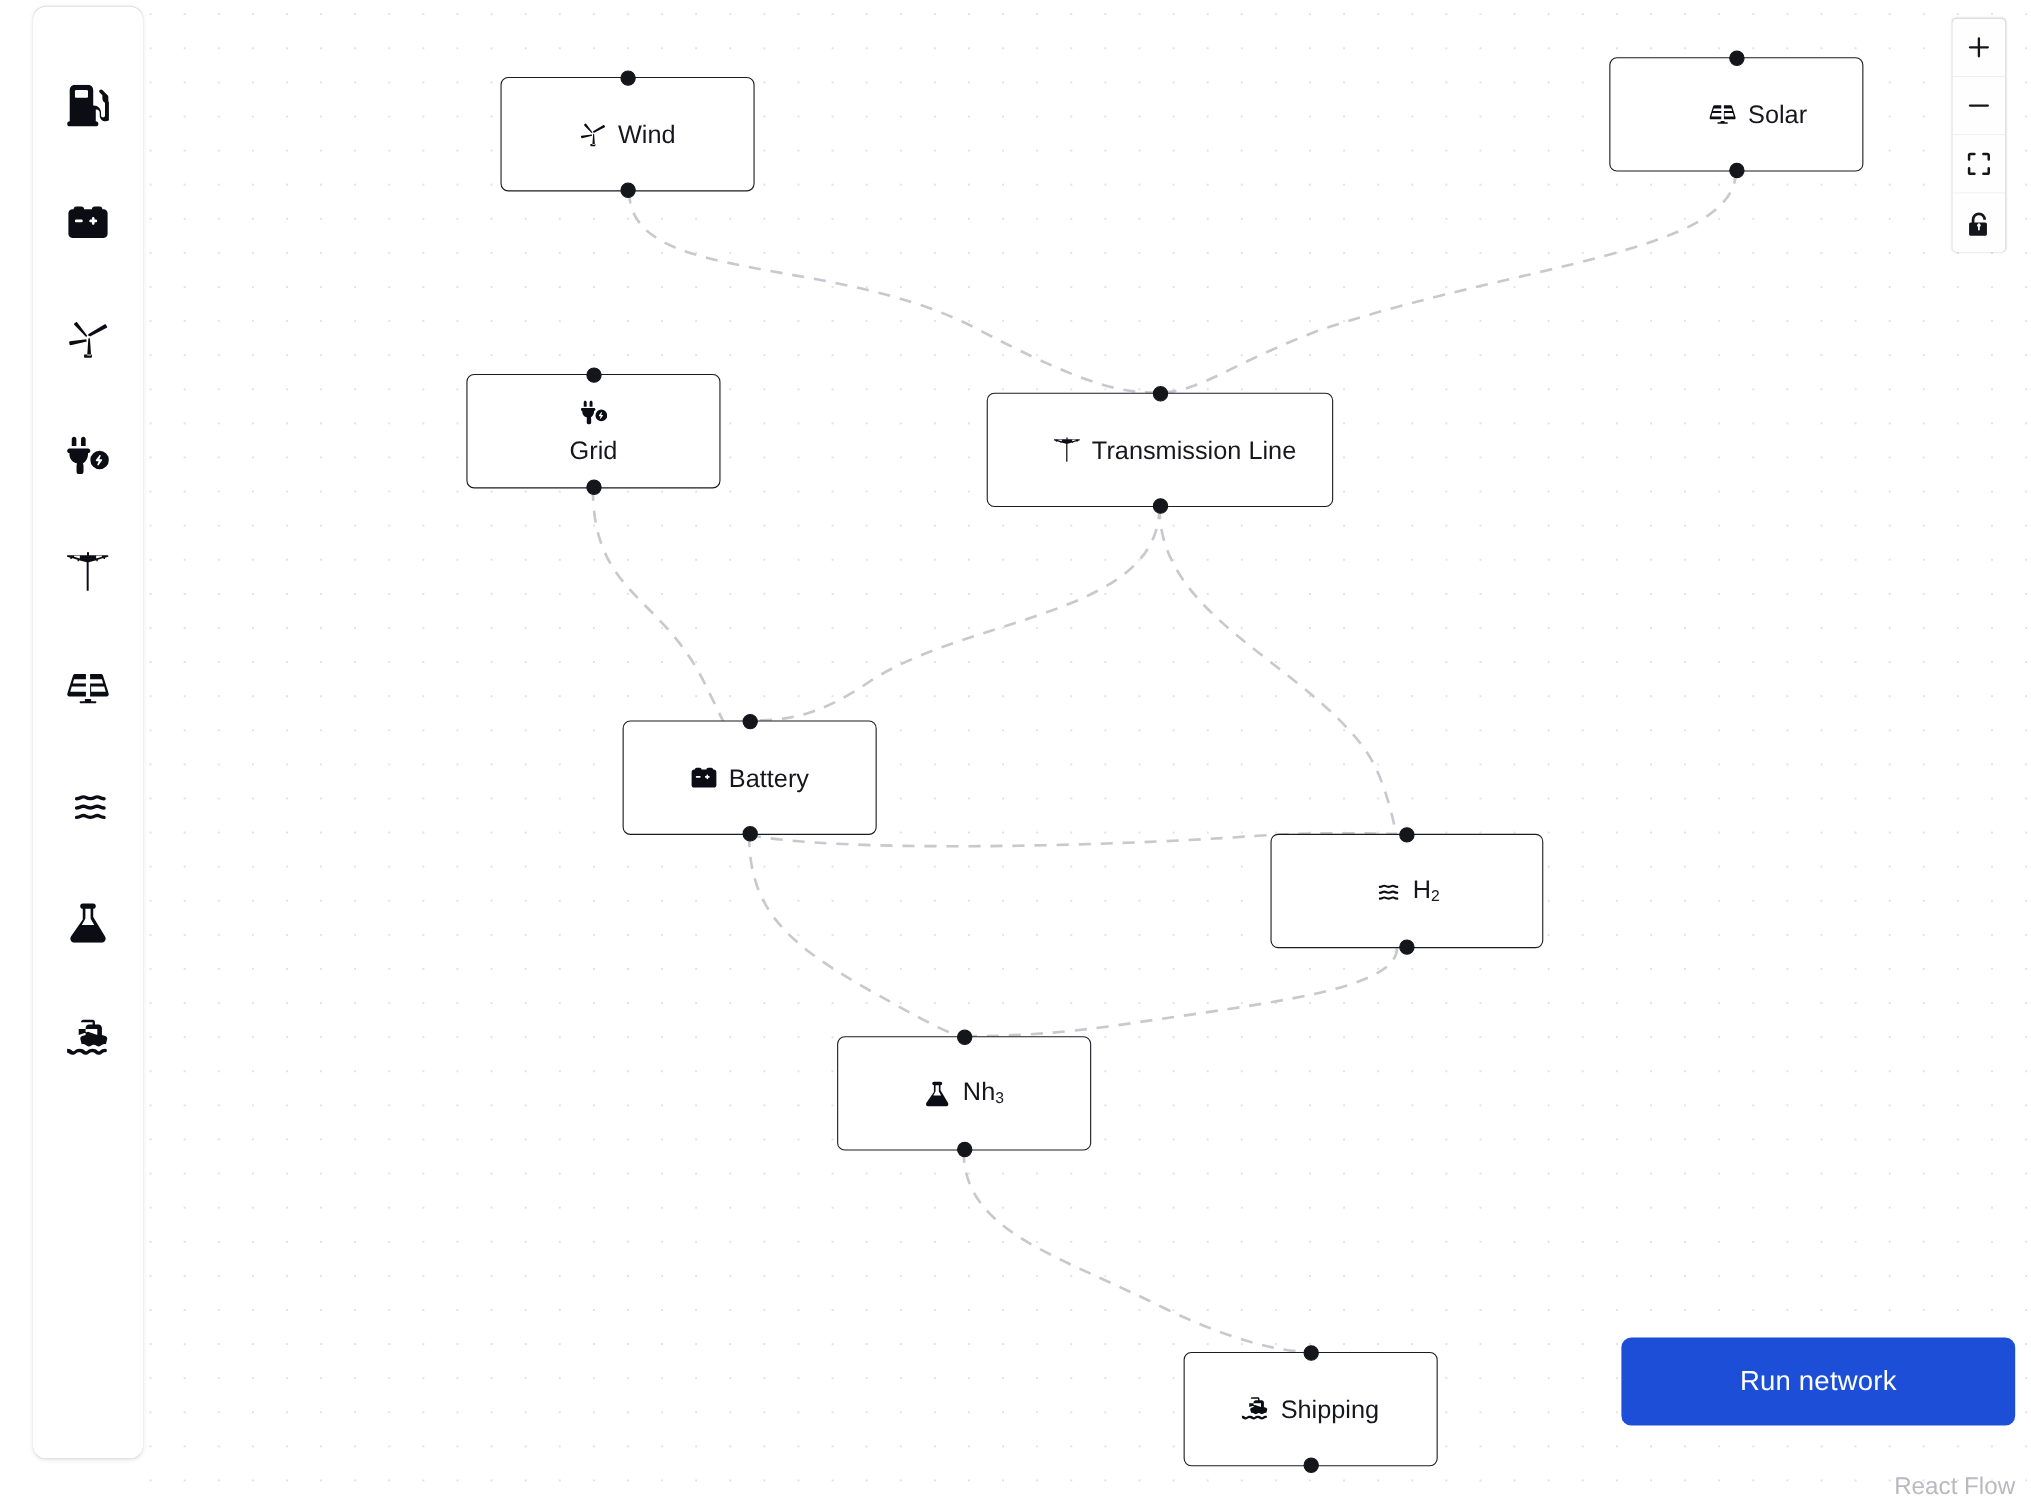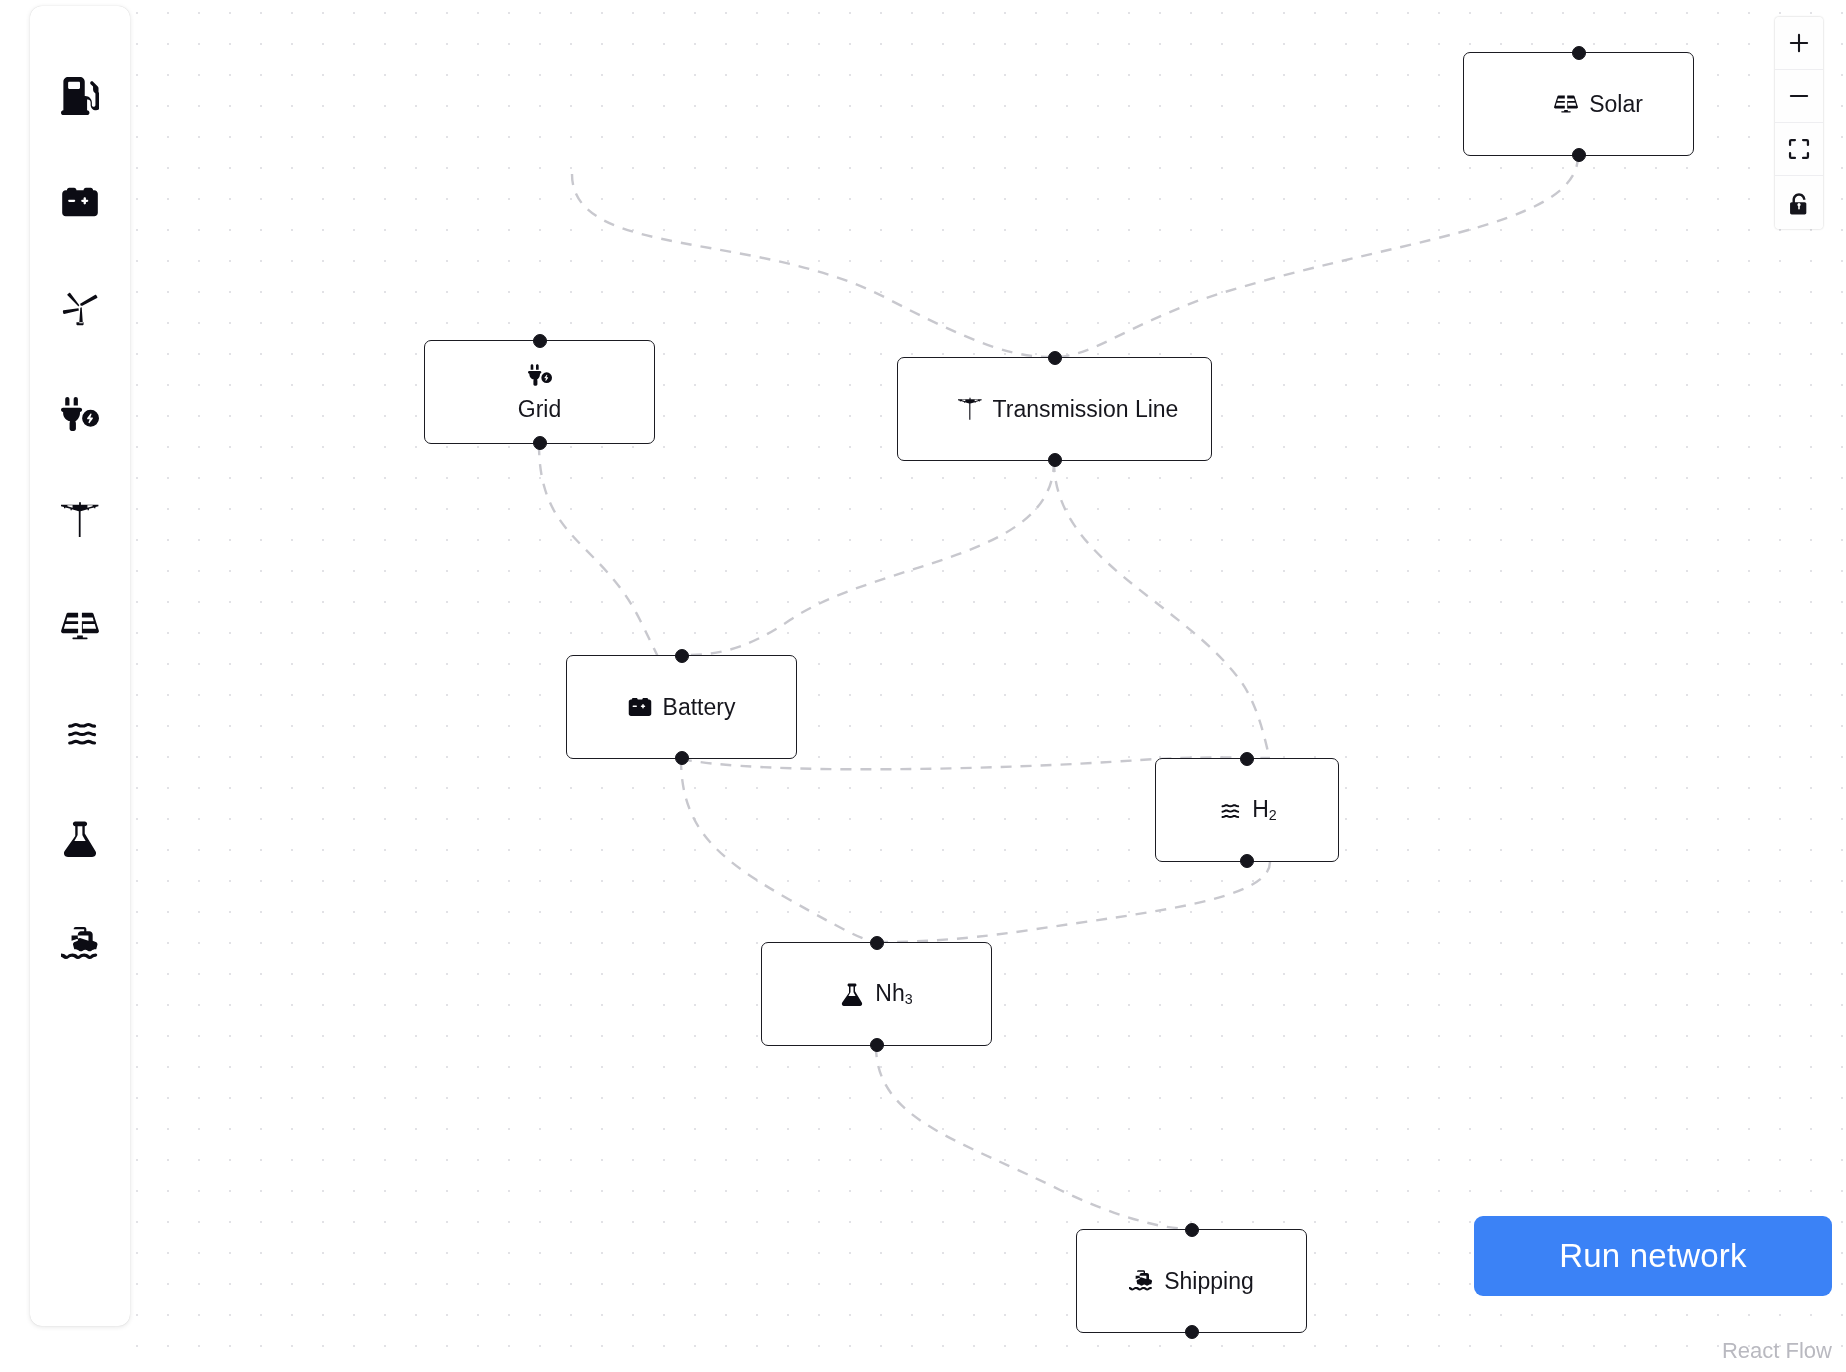--- a/index.html
+++ b/index.html
@@ -117,26 +117,26 @@
     cursor: pointer;
   }
   .ctrl-btn:last-child { border-bottom: none; }
   .ctrl-btn svg { width: 26px; height: 26px; display: block; }
 
   
   #run-btn {
     position: absolute;
     right: 14px; bottom: 76px;
     width: 358px; height: 80px;
-    background: #3b82f6;
+    background: #1d4ed8;
     color: #ffffff;
     border: none;
     border-radius: 9px;
     font-family: "Liberation Sans", sans-serif;
-    font-size: 33px;
+    font-size: 25px;
     letter-spacing: 0.2px;
     cursor: pointer;
     z-index: 45;
   }
 
   
   #attribution {
     position: absolute;
     right: 14px; bottom: 8px;
     font-size: 22px;
@@ -233,20 +233,30 @@
     <div class="side-item">
       <span>
         <svg viewBox="0 0 576 512" fill="#0c0c14">
             <path d="M192 32c0-17.7 14.3-32 32-32H352c17.7 0 32 14.3 32 32V64h48c26.5 0 48 21.5 48 48v96l47 16c19 6 30 26 25 45l-18 66c-26-3-52 5-72 22-16 14-40 14-56 0-22-19-55-19-77 0-16 14-40 14-56 0-20-17-46-25-72-22l-18-66c-5-19 6-39 25-45l47-16V112c0-26.5 21.5-48 48-48h48V32zM160 208l128-43 128 43V128H160v80zM0 400c29 0 56 11 75 29 7 7 18 7 25 0 19-18 46-29 75-29s56 11 75 29c7 7 18 7 25 0 19-18 46-29 75-29s56 11 75 29c7 7 18 7 25 0 19-18 46-29 75-29 13 0 24 11 24 24s-11 24-24 24c-17 0-33 6-44 17-26 24-66 24-92 0-11-11-27-17-44-17s-33 6-44 17c-26 24-66 24-92 0-11-11-27-17-44-17s-33 6-44 17c-26 24-66 24-92 0-11-11-27-17-44-17-13 0-24-11-24-24s11-24 24-24z"></path>
           </svg>
       </span>
     </div>
 
   </div>
 
+  <div class="node" style="left:455px; top:70px; width:231px; height:104px;">
+    <span class="handle top"></span>
+    <span class="nicon">
+      <svg viewBox="0 0 512 512" fill="#0c0c14">
+          <path d="M272 244c-3 5-7 9-12 12l-14 204h48l-14-204c-3-2-6-5-8-12zM262 222c7 0 13 2 19 6L486 122c5-3 7-9 4-14l-14-25c-3-5-9-7-14-4L258 200c2 6 3 14 4 22zM236 236c2-7 6-13 11-17L124 55c-4-5-11-6-15-2L88 70c-5 4-5 11-1 15L236 236zM236 260L34 286c-6 1-10 7-9 13l5 28c1 6 7 10 13 9l199-48c-4-8-6-18-6-28zM208 448h96v28c0 7-5 12-12 12H220c-7 0-12-5-12-12v-28z"></path>
+        </svg>
+    </span>
+    <span class="nlabel">Wind</span>
+    <span class="handle bottom"></span>
+  </div>
 
   <div class="node" style="left:1463px; top:52px; width:231px; height:104px;padding-left:40px;">
     <span class="handle top"></span>
     <span class="nicon">
       <svg viewBox="0 0 640 512" fill="#0c0c14">
           <path d="M122 32c-14 0-27 10-31 24L2 336c-5 20 10 40 31 40H288V32H122zM352 32V376H607c21 0 36-20 31-40L549 56c-4-14-17-24-31-24H352zM48 304l24-80H288v80H48zM368 224H568l24 80H368V224zM88 176l18-64H288v64H88zM352 112H534l18 64H352V112zM272 416v32H208c-9 0-16 7-16 16s7 16 16 16H432c9 0 16-7 16-16s-7-16-16-16H368V416H272z"></path>
         </svg>
     </span>
     <span class="nlabel">Solar</span>
     <span class="handle bottom"></span>
@@ -278,21 +288,21 @@
     <span class="handle top"></span>
     <span class="nicon">
       <svg viewBox="0 0 512 512" fill="#0c0c14">
           <path d="M80 96c0-17.7 14.3-32 32-32h64c17.7 0 32 14.3 32 32h96c0-17.7 14.3-32 32-32h64c17.7 0 32 14.3 32 32h16c26.5 0 48 21.5 48 48V400c0 26.5-21.5 48-48 48H64c-26.5 0-48-21.5-48-48V144c0-26.5 21.5-48 48-48H80zM112 224c-8.8 0-16 7.2-16 16s7.2 16 16 16h64c8.8 0 16-7.2 16-16s-7.2-16-16-16H112zm208-32c-8.8 0-16 7.2-16 16v16H288c-8.8 0-16 7.2-16 16s7.2 16 16 16h16v16c0 8.8 7.2 16 16 16s16-7.2 16-16V256h16c8.8 0 16-7.2 16-16s-7.2-16-16-16H336V208c0-8.8-7.2-16-16-16z"></path>
         </svg>
     </span>
     <span class="nlabel">Battery</span>
     <span class="handle bottom"></span>
   </div>
 
-  <div class="node" style="left:1155px; top:758px; width:184px; height:104px;">
+  <div class="node" style="left:1155px; top:758px; width:248px; height:104px;">
     <span class="handle top"></span>
     <span class="nicon">
       <svg viewBox="0 0 576 512" fill="#0c0c14">
           <path d="M269 130c16 9 34 14 51 14s35-5 51-14c28-15 62-15 90 0 15 8 31 13 48 14 13 1 23 11 23 24s-11 24-24 23c-25-1-49-8-71-20-14-8-31-8-45 0-21 12-45 18-72 18s-51-6-72-18c-14-8-31-8-45 0-22 12-46 19-71 20-13 1-24-10-24-23s10-23 23-24c17-1 33-6 48-14 28-15 62-15 90 0zM269 258c16 9 34 14 51 14s35-5 51-14c28-15 62-15 90 0 15 8 31 13 48 14 13 1 23 11 23 24s-11 24-24 23c-25-1-49-8-71-20-14-8-31-8-45 0-21 12-45 18-72 18s-51-6-72-18c-14-8-31-8-45 0-22 12-46 19-71 20-13 1-24-10-24-23s10-23 23-24c17-1 33-6 48-14 28-15 62-15 90 0zM269 386c16 9 34 14 51 14s35-5 51-14c28-15 62-15 90 0 15 8 31 13 48 14 13 1 23 11 23 24s-11 24-24 23c-25-1-49-8-71-20-14-8-31-8-45 0-21 12-45 18-72 18s-51-6-72-18c-14-8-31-8-45 0-22 12-46 19-71 20-13 1-24-10-24-23s10-23 23-24c17-1 33-6 48-14 28-15 62-15 90 0z"></path>
         </svg>
     </span>
     <span class="nlabel"><span>H</span><sub>2</sub></span>
     <span class="handle bottom"></span>
   </div>
 

